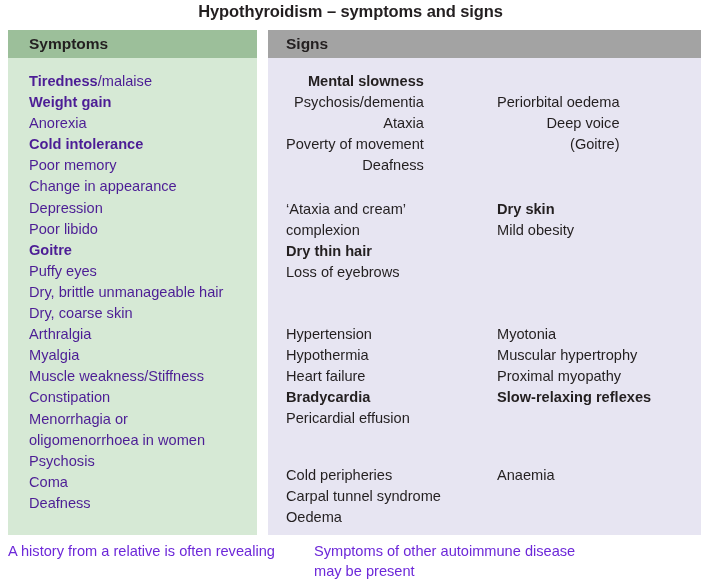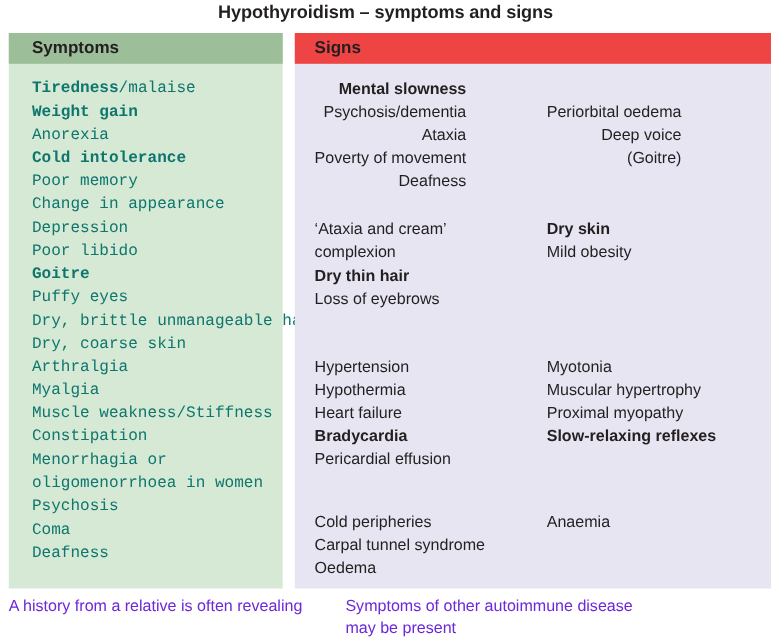--- a/index.html
+++ b/index.html
@@ -55,36 +55,35 @@
     align-items: center;
     font-size: 15.5px;
     font-weight: bold;
     color: #231f20;
   }
   .panel-symptoms .panel-head {
     background: #9cbf9a;
     padding-left: 21px;
   }
   .panel-signs .panel-head {
-    background: #ef4444;
+    background: #a3a3a3;
     padding-left: 18px;
   }
 
   
   .symptom-list {
     margin: 0;
     padding: 13px 6px 0 21px;
     list-style: none;
   }
   .symptom-list li {
     font-size: 14.6px;
     line-height: 21.1px;
     white-space: nowrap;
-    color: #0f766e;
-    font-family: Liberation Mono, monospace;
+    color: #4c1d95;
   }
   .b { font-weight: bold; }
 
   
   .signs-body {
     position: relative;
     padding-top: 13px;
   }
   .signs-group {
     position: relative;

